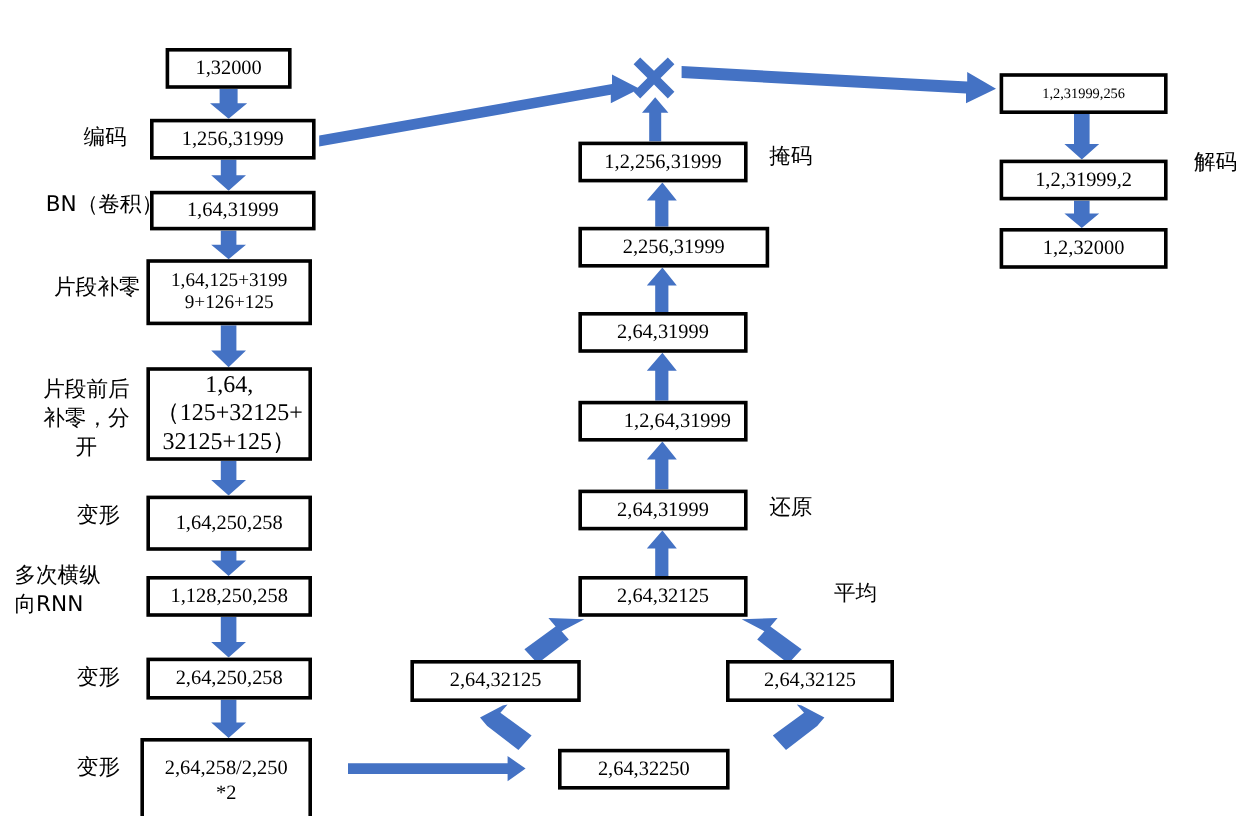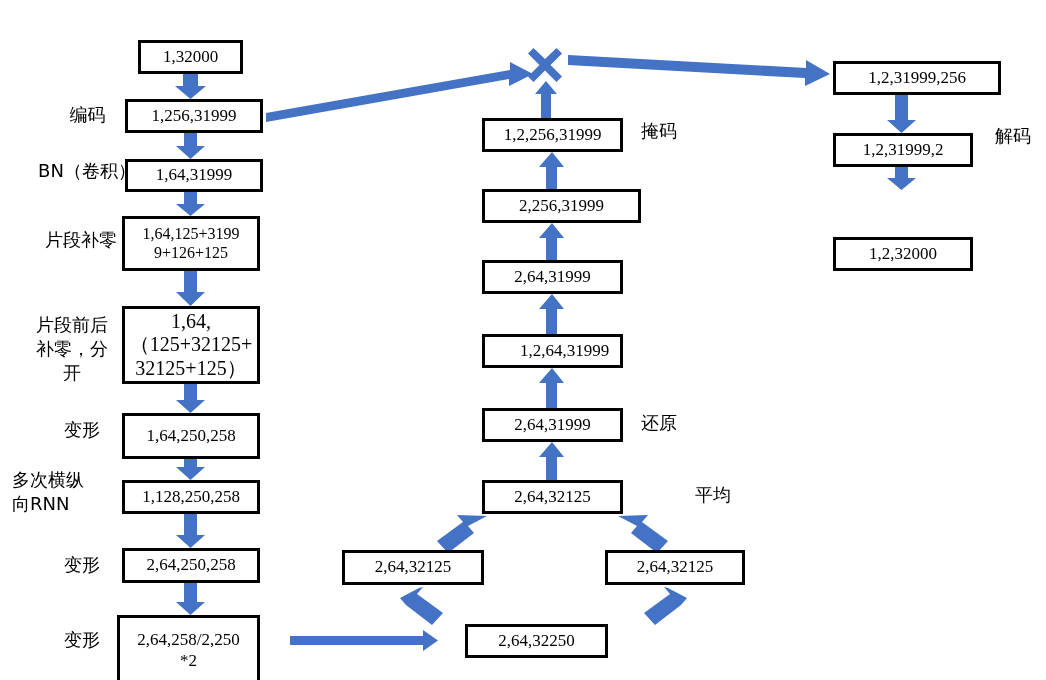--- a/index.html
+++ b/index.html
@@ -132,23 +132,23 @@
 *2</div>
       <div class="box" style="left: 482px; top: 118px; width: 141px; height: 34px; font-size: 17px; border-color: rgb(0, 0, 0);">1,2,256,31999</div>
       <div class="box" style="left: 482px; top: 189px; width: 159px; height: 34px; font-size: 17px; border-color: rgb(0, 0, 0);">2,256,31999</div>
       <div class="box" style="left: 482px; top: 260px; width: 141px; height: 34px; font-size: 17px; border-color: rgb(0, 0, 0);">2,64,31999</div>
       <div class="box" style="left: 482px; top: 334px; width: 141px; height: 34px; font-size: 17px; border-color: rgb(0, 0, 0); padding-left: 26px;">1,2,64,31999</div>
       <div class="box" style="left: 482px; top: 408px; width: 141px; height: 34px; font-size: 17px; border-color: rgb(0, 0, 0);">2,64,31999</div>
       <div class="box" style="left: 482px; top: 480px; width: 141px; height: 34px; font-size: 17px; border-color: rgb(0, 0, 0);">2,64,32125</div>
       <div class="box" style="left: 342px; top: 550px; width: 142px; height: 35px; font-size: 17px; border-color: rgb(0, 0, 0);">2,64,32125</div>
       <div class="box" style="left: 605px; top: 550px; width: 140px; height: 35px; font-size: 17px; border-color: rgb(0, 0, 0);">2,64,32125</div>
       <div class="box" style="left: 465px; top: 624px; width: 143px; height: 34px; font-size: 17px; border-color: rgb(0, 0, 0);">2,64,32250</div>
-      <div class="box" style="left: 833px; top: 61px; width: 168px; height: 34px; font-size: 17px; border-color: rgb(0, 0, 0);">1,2,31999,256</div>
+      <div class="box" style="left: 833px; top: 61px; width: 140px; height: 34px; font-size: 12px; border-color: rgb(0, 0, 0);">1,2,31999,256</div>
       <div class="box" style="left: 833px; top: 133px; width: 140px; height: 34px; font-size: 17px; border-color: rgb(0, 0, 0);">1,2,31999,2</div>
-      <div class="box" style="left: 833px; top: 190px; width: 140px; height: 34px; font-size: 17px; border-color: rgb(0, 0, 0); margin-top: 47px;">1,2,32000</div>
+      <div class="box" style="left: 833px; top: 190px; width: 140px; height: 34px; font-size: 17px; border-color: rgb(0, 0, 0);">1,2,32000</div>
     </div>
 
   <div id="labels-layer">
       <div class="label cjk" style="left: 40px; top: 103px; width: 95px; text-align: center;">编码</div>
       <div class="label cjk" style="left: 28px; top: 159px; width: 118px; text-align: center;">BN（卷积）</div>
       <div class="label cjk" style="left: 25px; top: 228px; width: 112px; text-align: center;">片段补零</div>
       <div class="label cjk" style="left: 16px; top: 313px; width: 112px; text-align: center;">片段前后
 补零，分
 开</div>
       <div class="label cjk" style="left: 32px; top: 418px; width: 100px; text-align: center;">变形</div>

